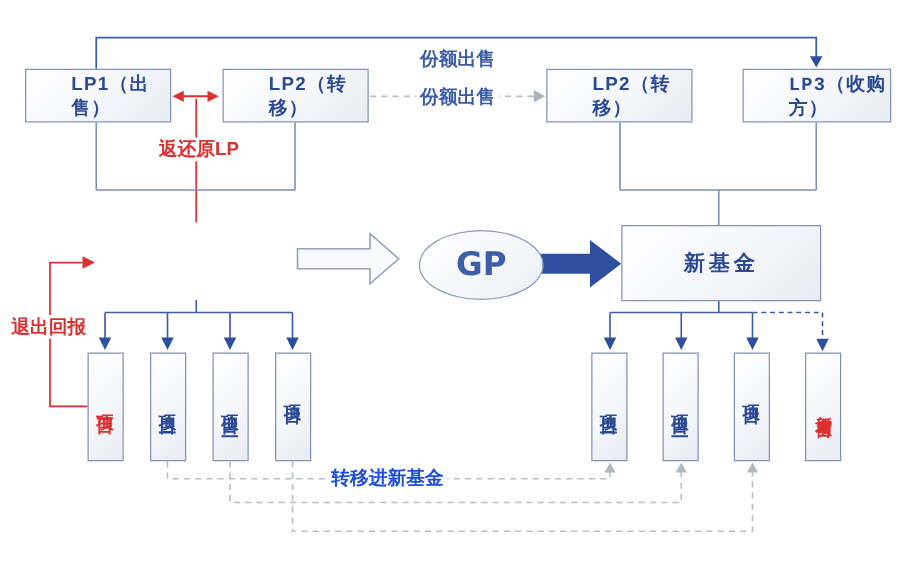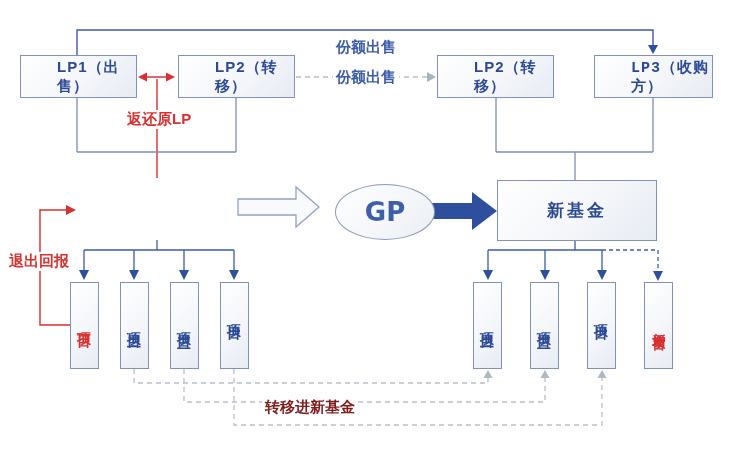--- a/index.html
+++ b/index.html
@@ -22,21 +22,21 @@
     writing-mode:vertical-rl;text-orientation:upright;letter-spacing:3px;
     font-weight:600;
   }
   .red-text{color:#d93030;}
   .lbl{
     position:absolute;z-index:3;background:#ffffff;padding:0 3px;
     font-size:15px;font-weight:600;white-space:nowrap;
   }
   .lbl-blue{color:#3c5ca8;}
   .lbl-red{color:#d93030;}
-  .lbl-gray{color:#7f1d1d;margin-top:25px;}
+  .lbl-gray{color:#1d4ed8;}
   .gp-ellipse{
     position:absolute;left:335px;top:184px;width:98px;height:54px;
     border:1px solid #8a9ab8;border-radius:50%;
     background:linear-gradient(135deg,#ffffff 0%,#f2f4f9 70%,#e9edf4 100%);
     display:flex;align-items:center;justify-content:center;
     color:#3d5fa8;font-size:26px;font-weight:700;z-index:2;
     font-family:"DejaVu Sans","Liberation Sans",sans-serif;
   }
 </style>
 </head>

